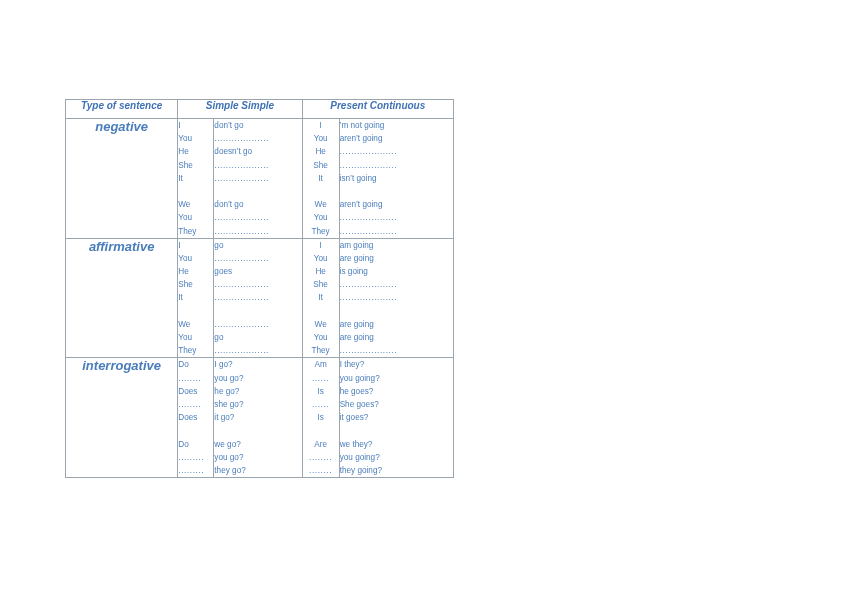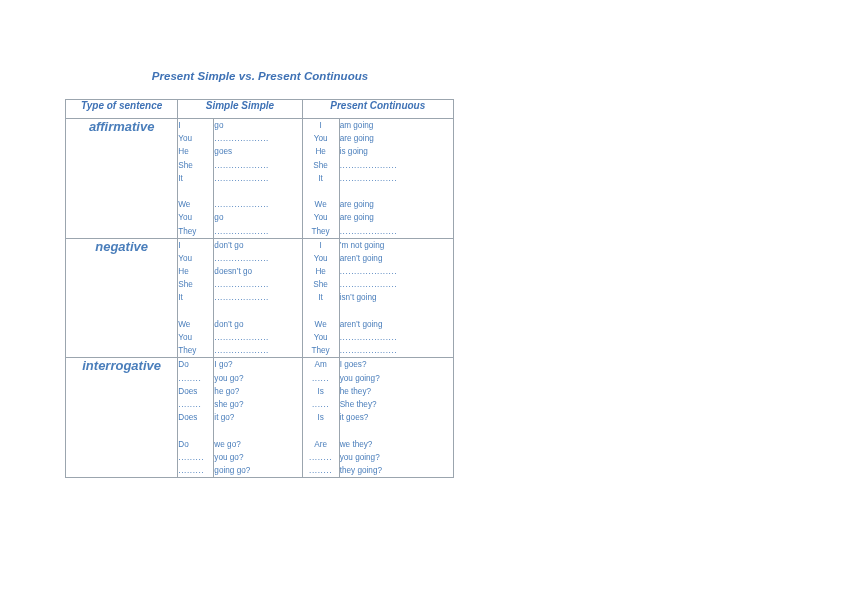--- a/index.html
+++ b/index.html
@@ -113,39 +113,85 @@
   .col-ps-p  { width: 36px; }
   .col-ps-v  { width: 88px; }
   .col-pc-p  { width: 37px; }
   .col-pc-v  { width: 114px; }
 </style>
 </head>
 <body>
 
 <div class="page">
 
-  <div class="doc-title">Present Simple vs. Present Continuous</div>
 
   <table class="grammar-table">
     <colgroup>
       <col class="col-type">
       <col class="col-ps-p">
       <col class="col-ps-v">
       <col class="col-pc-p">
       <col class="col-pc-v">
     </colgroup>
     <thead>
       <tr>
         <th class="hdr">Type of sentence</th>
         <th class="hdr" colspan="2">Simple Simple</th>
         <th class="hdr" colspan="2">Present Continuous</th>
       </tr>
     </thead>
     <tbody>
         <tr>
+          <td class="type-cell">negative</td>
+          <td class="sub-pron">
+            <span class="ln">I</span>
+            <span class="ln">You</span>
+            <span class="ln">He</span>
+            <span class="ln">She</span>
+            <span class="ln">It</span>
+            <span class="ln gap">&nbsp;</span>
+            <span class="ln">We</span>
+            <span class="ln">You</span>
+            <span class="ln">They</span>
+          </td>
+          <td class="sub-verb">
+            <span class="ln">don’t go</span>
+            <span class="ln"><span class="dots">...................</span></span>
+            <span class="ln">doesn’t go</span>
+            <span class="ln"><span class="dots">...................</span></span>
+            <span class="ln"><span class="dots">...................</span></span>
+            <span class="ln gap">&nbsp;</span>
+            <span class="ln">don’t go</span>
+            <span class="ln"><span class="dots">...................</span></span>
+            <span class="ln"><span class="dots">...................</span></span>
+          </td>
+          <td class="sub-pron center-col">
+            <span class="ln">I</span>
+            <span class="ln">You</span>
+            <span class="ln">He</span>
+            <span class="ln">She</span>
+            <span class="ln">It</span>
+            <span class="ln gap">&nbsp;</span>
+            <span class="ln">We</span>
+            <span class="ln">You</span>
+            <span class="ln">They</span>
+          </td>
+          <td class="sub-verb">
+            <span class="ln">’m not going</span>
+            <span class="ln">aren’t going</span>
+            <span class="ln"><span class="dots">....................</span></span>
+            <span class="ln"><span class="dots">....................</span></span>
+            <span class="ln">isn’t going</span>
+            <span class="ln gap">&nbsp;</span>
+            <span class="ln">aren’t going</span>
+            <span class="ln"><span class="dots">....................</span></span>
+            <span class="ln"><span class="dots">....................</span></span>
+          </td>
+        </tr>
+        <tr>
           <td class="type-cell">affirmative</td>
           <td class="sub-pron">
             <span class="ln">I</span>
             <span class="ln">You</span>
             <span class="ln">He</span>
             <span class="ln">She</span>
             <span class="ln">It</span>
             <span class="ln gap">&nbsp;</span>
             <span class="ln">We</span>
             <span class="ln">You</span>
@@ -175,67 +221,20 @@
           </td>
           <td class="sub-verb">
             <span class="ln">am going</span>
             <span class="ln">are going</span>
             <span class="ln">is going</span>
             <span class="ln"><span class="dots">....................</span></span>
             <span class="ln"><span class="dots">....................</span></span>
             <span class="ln gap">&nbsp;</span>
             <span class="ln">are going</span>
             <span class="ln">are going</span>
-            <span class="ln"><span class="dots">....................</span></span>
-          </td>
-        </tr>
-        <tr>
-          <td class="type-cell">negative</td>
-          <td class="sub-pron">
-            <span class="ln">I</span>
-            <span class="ln">You</span>
-            <span class="ln">He</span>
-            <span class="ln">She</span>
-            <span class="ln">It</span>
-            <span class="ln gap">&nbsp;</span>
-            <span class="ln">We</span>
-            <span class="ln">You</span>
-            <span class="ln">They</span>
-          </td>
-          <td class="sub-verb">
-            <span class="ln">don’t go</span>
-            <span class="ln"><span class="dots">...................</span></span>
-            <span class="ln">doesn’t go</span>
-            <span class="ln"><span class="dots">...................</span></span>
-            <span class="ln"><span class="dots">...................</span></span>
-            <span class="ln gap">&nbsp;</span>
-            <span class="ln">don’t go</span>
-            <span class="ln"><span class="dots">...................</span></span>
-            <span class="ln"><span class="dots">...................</span></span>
-          </td>
-          <td class="sub-pron center-col">
-            <span class="ln">I</span>
-            <span class="ln">You</span>
-            <span class="ln">He</span>
-            <span class="ln">She</span>
-            <span class="ln">It</span>
-            <span class="ln gap">&nbsp;</span>
-            <span class="ln">We</span>
-            <span class="ln">You</span>
-            <span class="ln">They</span>
-          </td>
-          <td class="sub-verb">
-            <span class="ln">’m not going</span>
-            <span class="ln">aren’t going</span>
-            <span class="ln"><span class="dots">....................</span></span>
-            <span class="ln"><span class="dots">....................</span></span>
-            <span class="ln">isn’t going</span>
-            <span class="ln gap">&nbsp;</span>
-            <span class="ln">aren’t going</span>
-            <span class="ln"><span class="dots">....................</span></span>
             <span class="ln"><span class="dots">....................</span></span>
           </td>
         </tr>
         <tr>
           <td class="type-cell">interrogative</td>
           <td class="sub-pron">
             <span class="ln">Do</span>
             <span class="ln"><span class="dots">........</span></span>
             <span class="ln">Does</span>
             <span class="ln"><span class="dots">........</span></span>
@@ -247,38 +246,38 @@
           </td>
           <td class="sub-verb">
             <span class="ln">I go?</span>
             <span class="ln">you go?</span>
             <span class="ln">he go?</span>
             <span class="ln">she go?</span>
             <span class="ln">it go?</span>
             <span class="ln gap">&nbsp;</span>
             <span class="ln">we go?</span>
             <span class="ln">you go?</span>
-            <span class="ln">going go?</span>
+            <span class="ln">they go?</span>
           </td>
           <td class="sub-pron center-col">
             <span class="ln">Am</span>
             <span class="ln"><span class="dots">......</span></span>
             <span class="ln">Is</span>
             <span class="ln"><span class="dots">......</span></span>
             <span class="ln">Is</span>
             <span class="ln gap">&nbsp;</span>
             <span class="ln">Are</span>
             <span class="ln"><span class="dots">........</span></span>
             <span class="ln"><span class="dots">........</span></span>
           </td>
           <td class="sub-verb">
-            <span class="ln">I goes?</span>
+            <span class="ln">I they?</span>
             <span class="ln">you going?</span>
-            <span class="ln">he they?</span>
-            <span class="ln">She they?</span>
+            <span class="ln">he goes?</span>
+            <span class="ln">She goes?</span>
             <span class="ln">it goes?</span>
             <span class="ln gap">&nbsp;</span>
             <span class="ln">we they?</span>
             <span class="ln">you going?</span>
             <span class="ln">they going?</span>
           </td>
         </tr>
       </tbody>
   </table>
 

